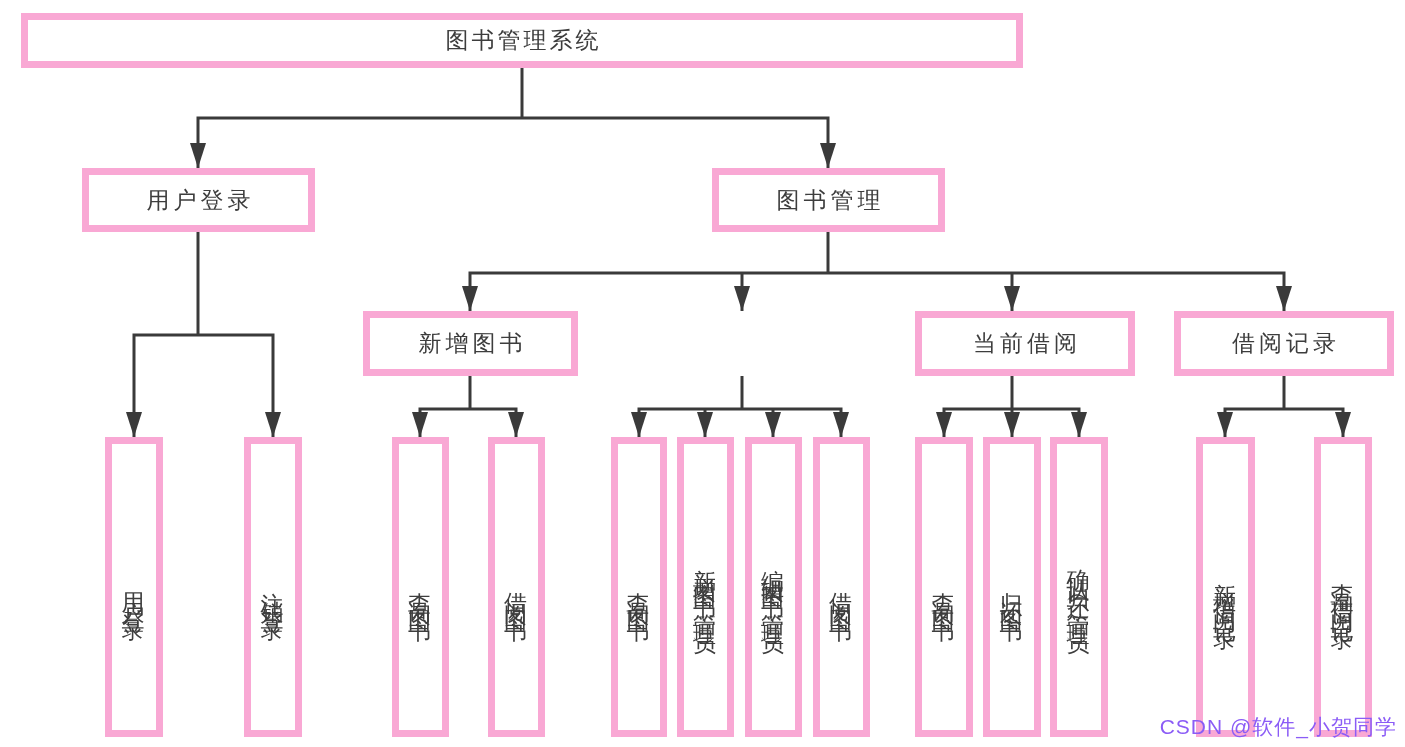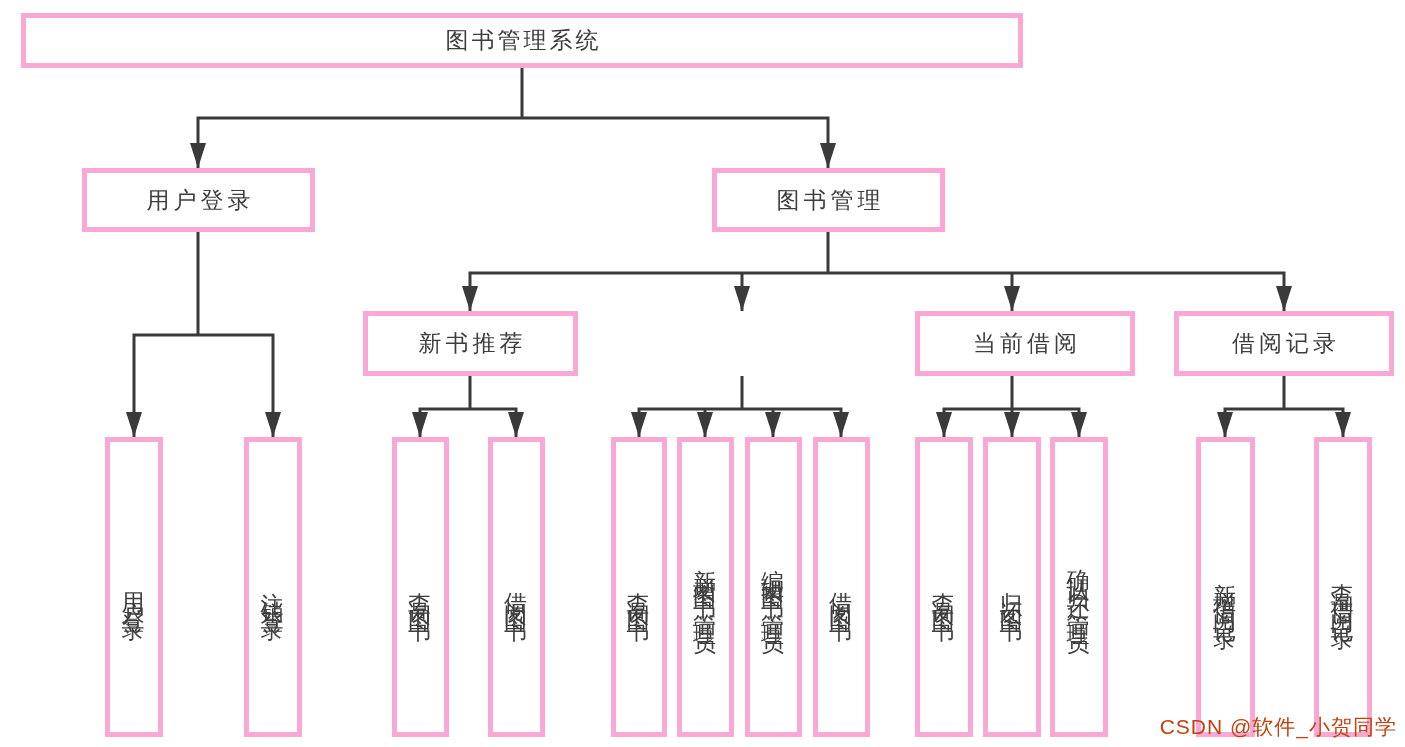--- a/index.html
+++ b/index.html
@@ -12,21 +12,21 @@
     overflow:hidden;
   }
   svg.connectors { position:absolute; left:0; top:0; }
   svg.connectors path { fill:none; stroke:#3a3a3a; stroke-width:3; }
   svg.connectors polygon { fill:#3a3a3a; stroke:none; }
 
   .node {
     position:absolute;
     box-sizing:border-box;
     background:#ffffff;
-    border:5px solid #f9a8d4;
+    border:7px solid #f9a8d4;
     display:flex;
     align-items:center;
     justify-content:center;
   }
   .hnode span {
     font-size:23px;
     letter-spacing:4px;
     text-indent:4px;
     white-space:nowrap;
   }
@@ -38,21 +38,21 @@
     letter-spacing:9px;
     margin-bottom:-9px;
     white-space:nowrap;
   }
   .watermark {
     position:absolute;
     right:8px;
     bottom:6px;
     font-size:21px;
     letter-spacing:1px;
-    color:#c2410c;
+    color:#8b5cf6;
     white-space:nowrap;
   }
 </style>
 </head>
 <body>
 
 <div class="stage">
 
   <svg class="connectors" width="1405" height="747" viewBox="0 0 1405 747" aria-hidden="true">
     <g stroke="#3a3a3a">
@@ -104,21 +104,21 @@
   </div>
 
   <div class="node hnode" style="left:82px; top:168px; width:233px; height:64px;">
     <span>用户登录</span>
   </div>
   <div class="node hnode" style="left:712px; top:168px; width:233px; height:64px;">
     <span>图书管理</span>
   </div>
 
   <div class="node hnode" style="left:363px; top:311px; width:215px; height:65px;">
-    <span>新书推荐</span>
+    <span>新增图书</span>
   </div>
   <div class="node hnode" style="left:902px; top:311px; width:220px; height:65px;margin-left:13px;">
     <span>当前借阅</span>
   </div>
   <div class="node hnode" style="left:1174px; top:311px; width:220px; height:65px;">
     <span>借阅记录</span>
   </div>
 
   <div class="node vnode" style="left:105px; top:437px; width:58px; height:300px;">
     <span>用户登录</span>

